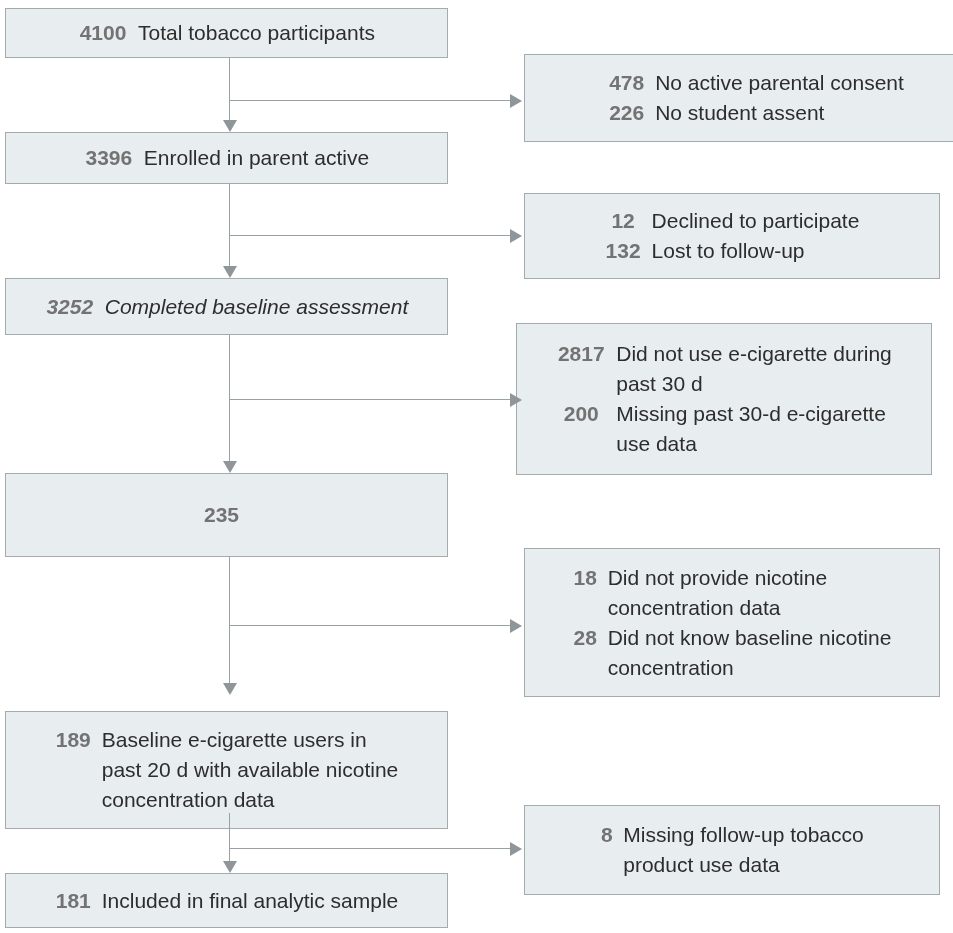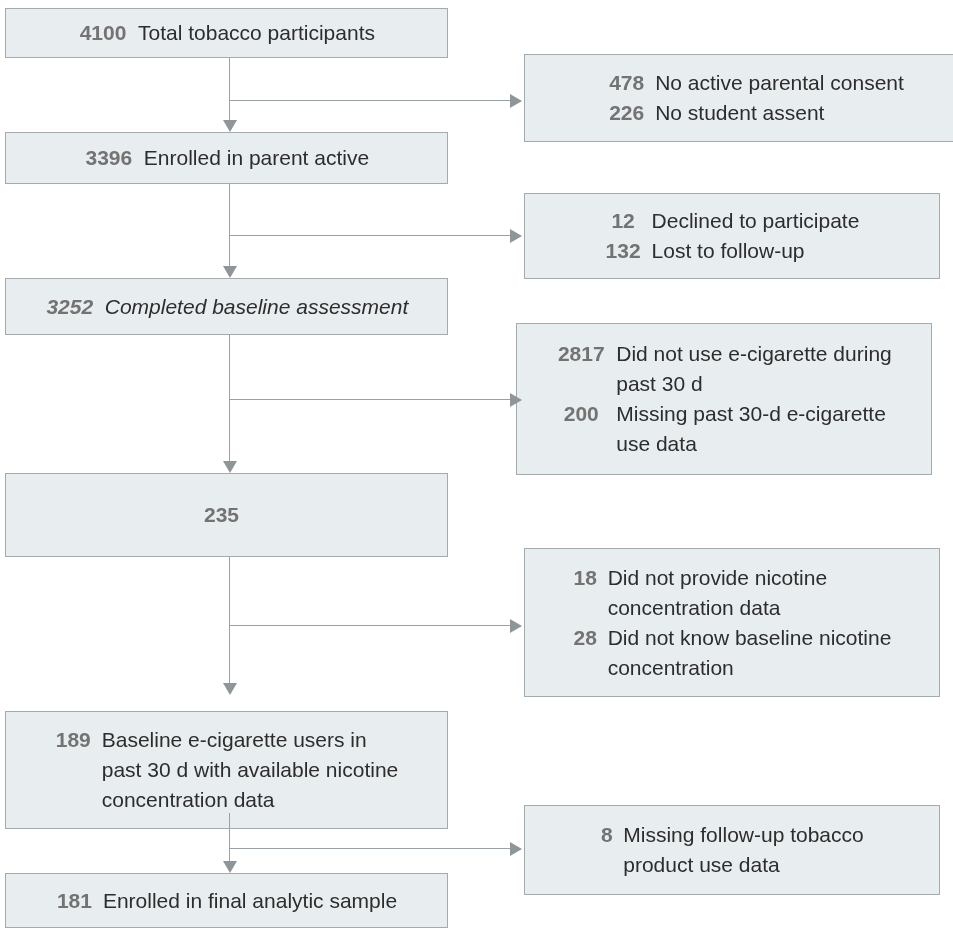--- a/index.html
+++ b/index.html
@@ -80,31 +80,31 @@
       <span class="num n3">235</span>
     </div>
       </div>
   </div>
 
   <div class="box" id="L5">
     <div class="entries">
         <div class="entry">
       <span class="num n3">189</span>
       <span class="lbl">Baseline e-cigarette users in
-past 30 d with available nicotine
+past 20 d with available nicotine
 concentration data</span>
     </div>
       </div>
   </div>
 
   <div class="box" id="L6">
     <div class="entries">
         <div class="entry">
       <span class="num n3">181</span>
-      <span class="lbl">Enrolled in final analytic sample</span>
+      <span class="lbl">Included in final analytic sample</span>
     </div>
       </div>
   </div>
 
   <div class="box" id="R1">
     <div class="entries">
       <div class="entry">
         <span class="num n3">478</span>
         <span class="lbl">No active parental consent</span>
       </div>

